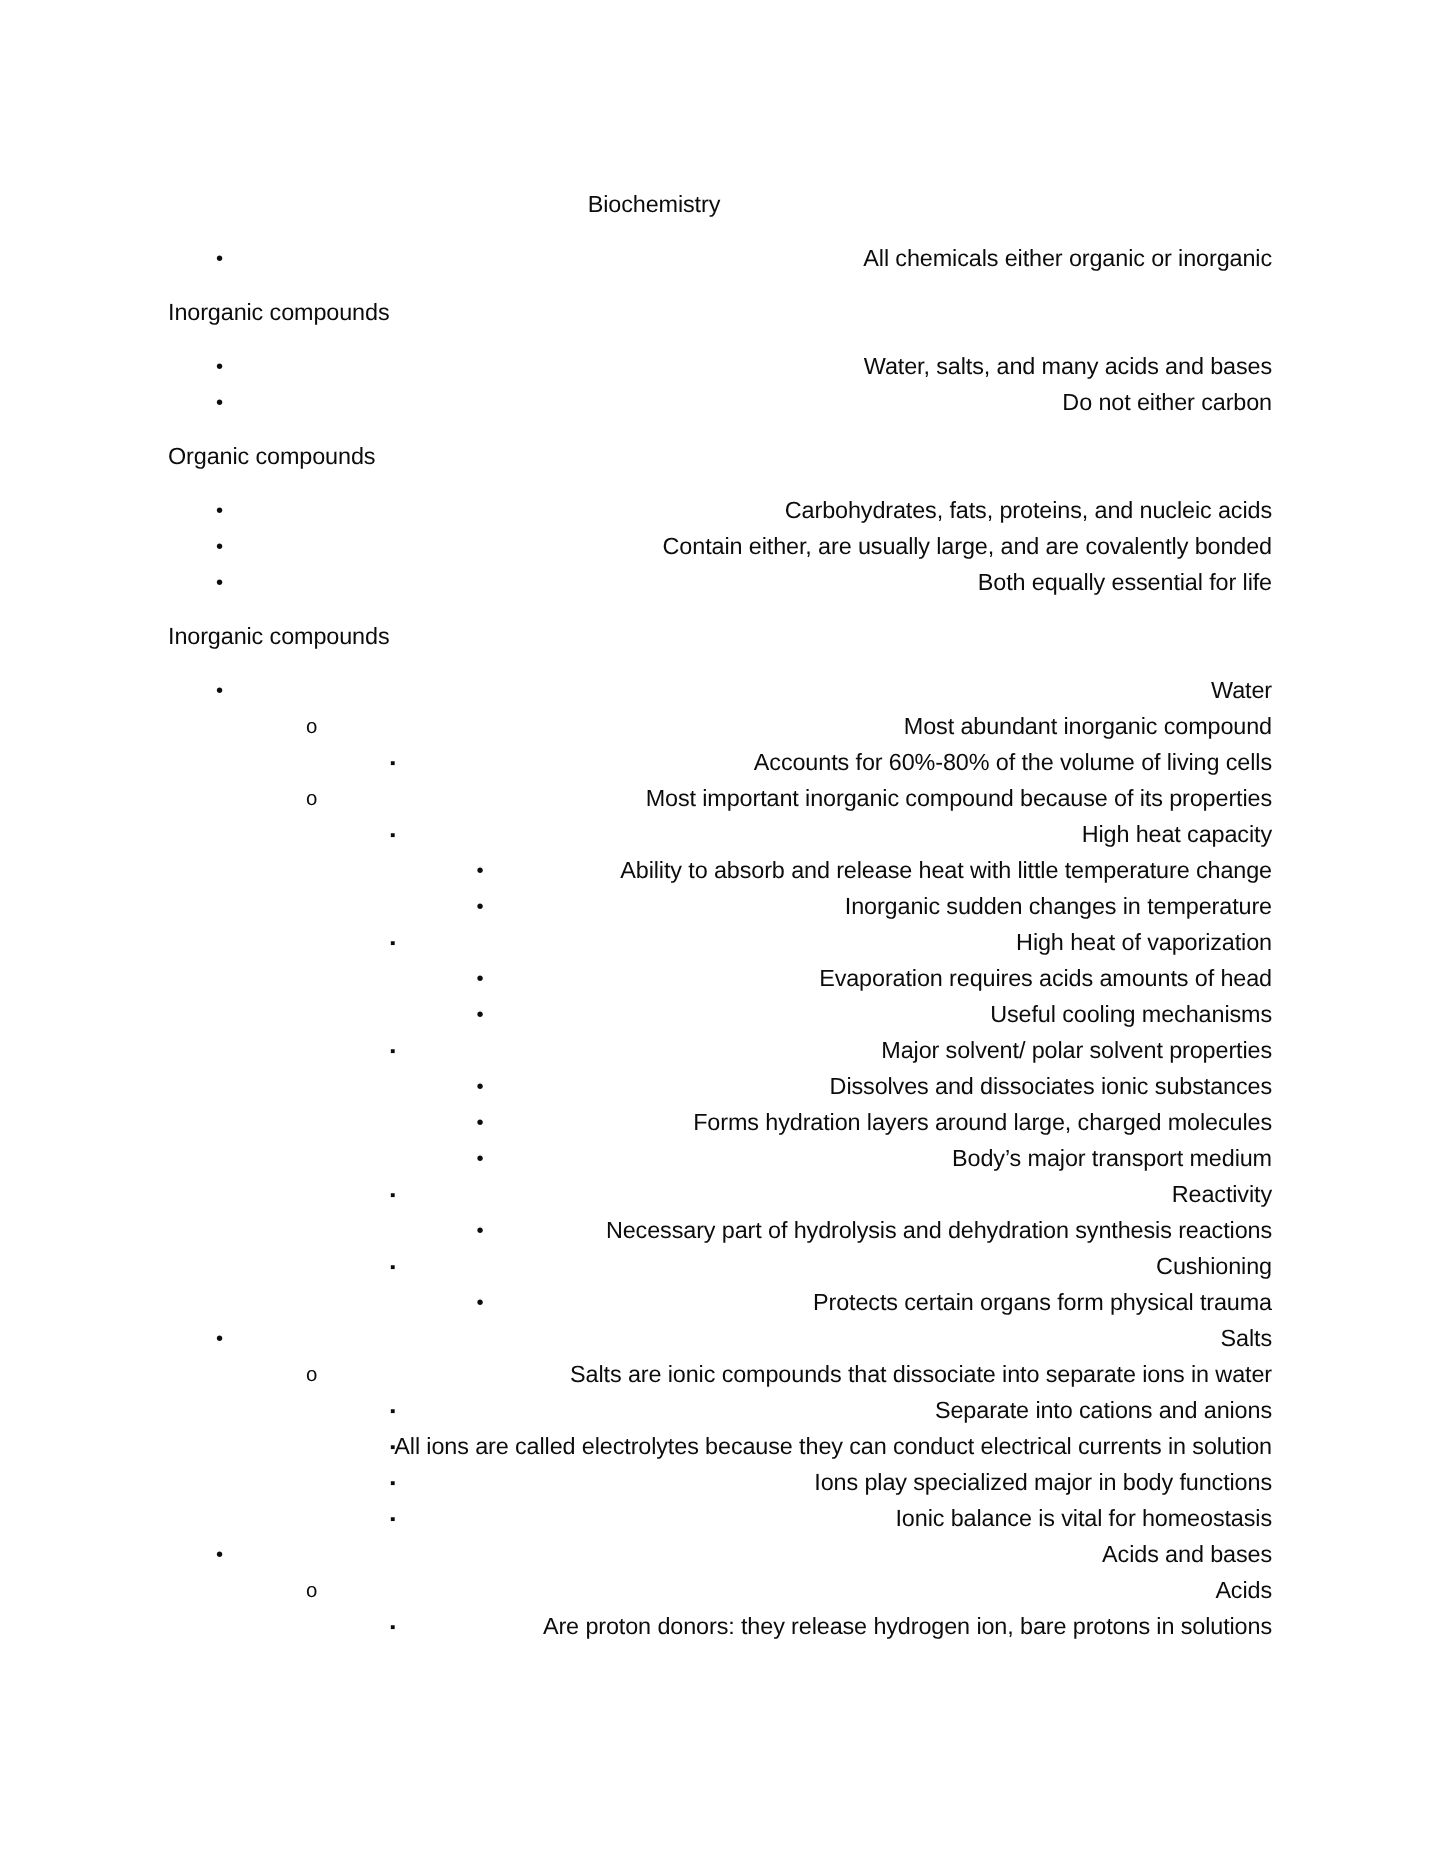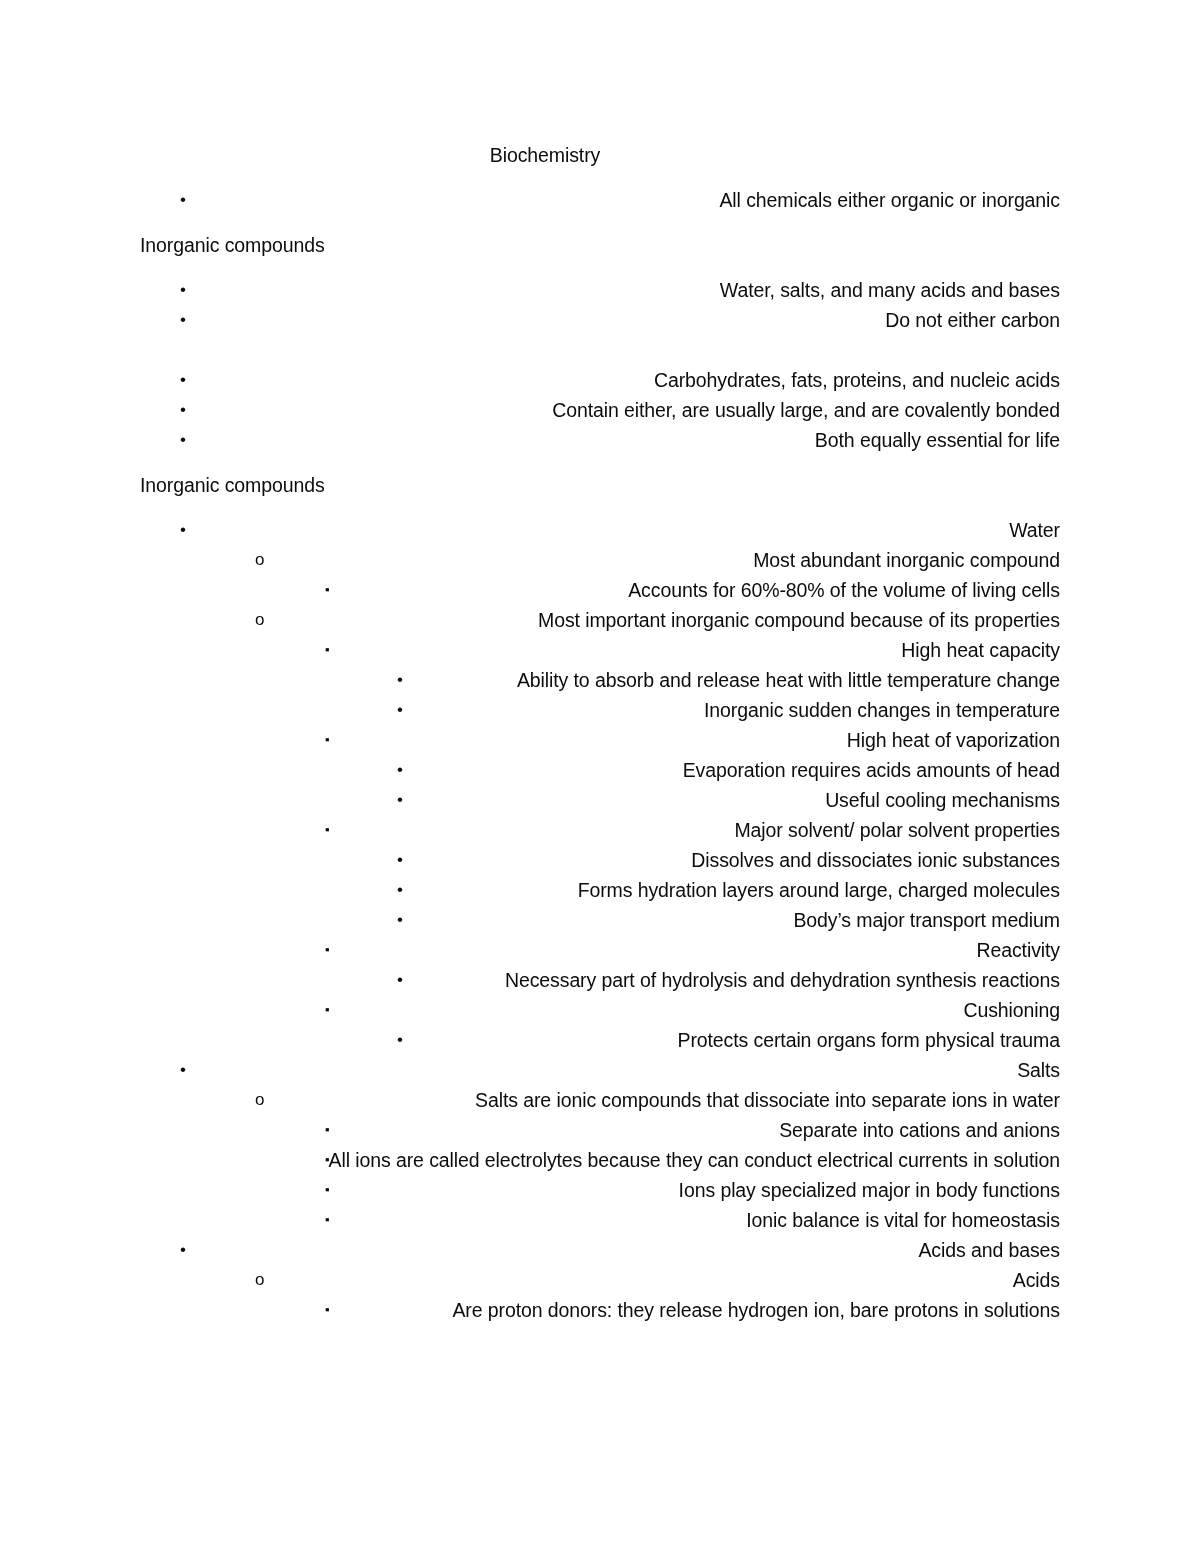--- a/index.html
+++ b/index.html
@@ -16,21 +16,21 @@
     width: 1200px;
     height: 1553px;
     background: #ffffff;
     box-sizing: border-box;
     padding: 0;
     overflow: hidden;
   }
   .doc-body {
     position: absolute;
     left: 140px;
-    top: 140px;
+    top: 156px;
     width: 920px;
     font-size: 19.5px;
     line-height: 30px;
     color: #0c0c0c;
     font-stretch: condensed;
     letter-spacing: -0.1px;
   }
   .doc-title {
     text-align: center;
     margin: 0 0 0 0;
@@ -112,20 +112,21 @@
           <li class="item l1">
             <span class="bullet">•</span>
             <span class="txt">Water, salts, and many acids and bases</span>
           </li>
           <li class="item l1">
             <span class="bullet">•</span>
             <span class="txt">Do not either carbon</span>
           </li>
         </ul>
         <div class="spacer-para"></div>
+        <p class="para">Organic compounds</p>
         <div class="spacer-para"></div>
         <ul class="lvl">
           <li class="item l1">
             <span class="bullet">•</span>
             <span class="txt">Carbohydrates, fats, proteins, and nucleic acids</span>
           </li>
           <li class="item l1">
             <span class="bullet">•</span>
             <span class="txt">Contain either, are usually large, and are covalently bonded</span>
           </li>

